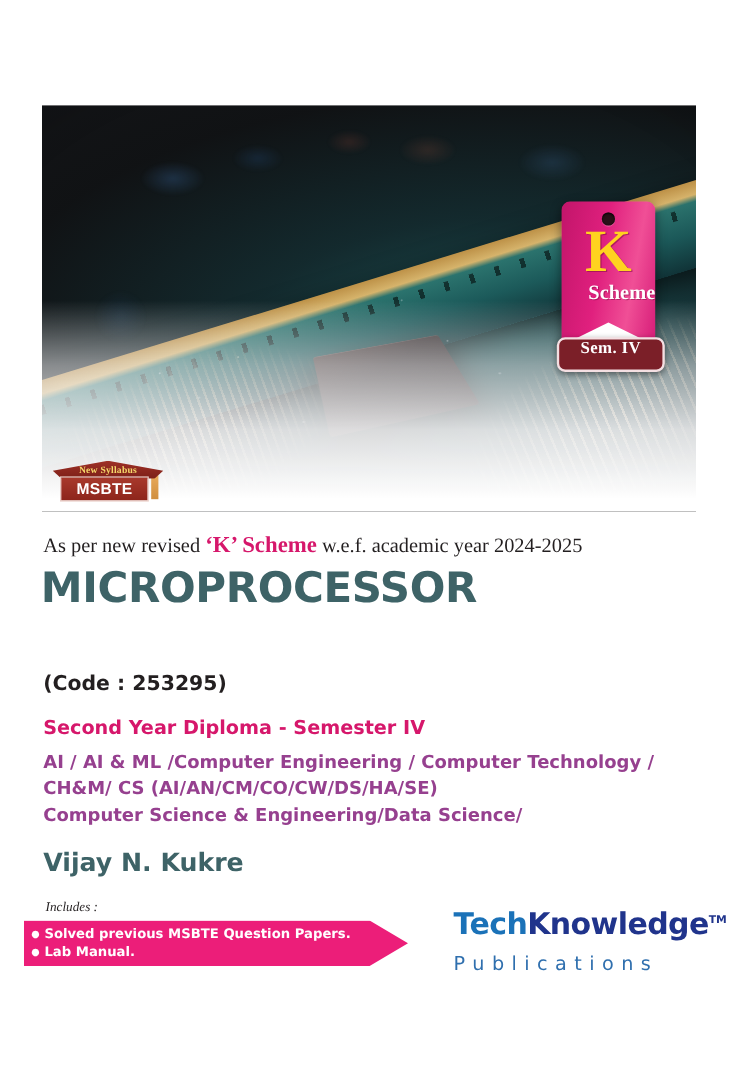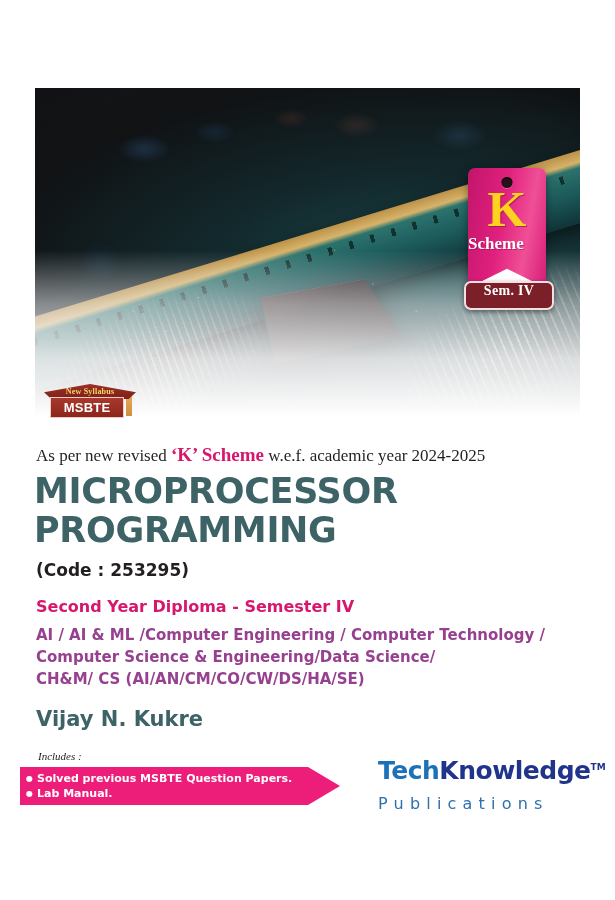--- a/index.html
+++ b/index.html
@@ -171,21 +171,21 @@
     font-family: "Liberation Serif", serif;
     font-weight: 700;
     font-size: 50px;
     line-height: 52px;
     color: #ffd21f;
     text-shadow: 1px 1px 0 rgba(120,10,60,0.5);
   }
   .kscheme-word {
     position: absolute;
     left: 0; right: 0; top: 66px;
-    text-align: left;
+    text-align: right;
     font-family: "Liberation Serif", serif;
     font-weight: 700;
     font-size: 17px;
     color: #ffffff;
     text-shadow: 1px 1px 0 rgba(120,10,60,0.45);
   }
   .kscheme-notch {
     position: absolute;
     left: 0; right: 0; bottom: 0;
     height: 26px;
@@ -456,31 +456,30 @@
       <span>MSBTE</span>
     </div>
   </div>
 
   <div class="kline">
     <span class="reg">As per new revised </span><span class="accent">‘K’ Scheme</span><span class="reg"> w.e.f. academic year 2024-2025</span>
   </div>
 
   <div class="booktitle">
     <div>MICROPROCESSOR</div>
-    <div>PROGRAMMING</div>
   </div>
 
   <div class="code">(Code : 253295)</div>
 
   <div class="semline">Second Year Diploma - Semester IV</div>
 
   <div class="branches">
     <div>AI / AI &amp; ML /Computer Engineering / Computer Technology /</div>
+    <div>CH&amp;M/ CS (AI/AN/CM/CO/CW/DS/HA/SE)</div>
     <div>Computer Science &amp; Engineering/Data Science/</div>
-    <div>CH&amp;M/ CS (AI/AN/CM/CO/CW/DS/HA/SE)</div>
   </div>
 
   <div class="author">Vijay N. Kukre</div>
 
   <div class="includes-label">Includes :</div>
   <div class="includes-banner"></div>
   <ul class="includes-list">
     <li>Solved previous MSBTE Question Papers.</li>
     <li>Lab Manual.</li>
   </ul>

